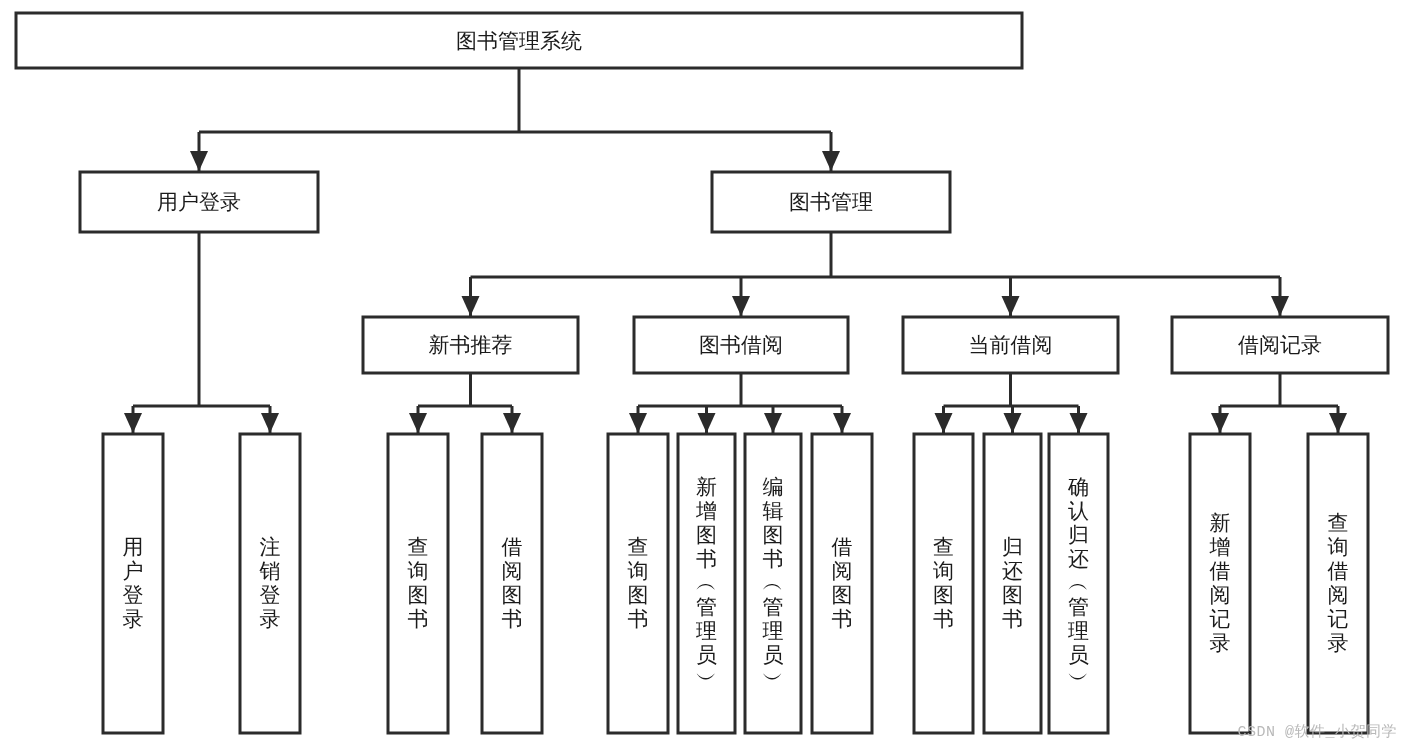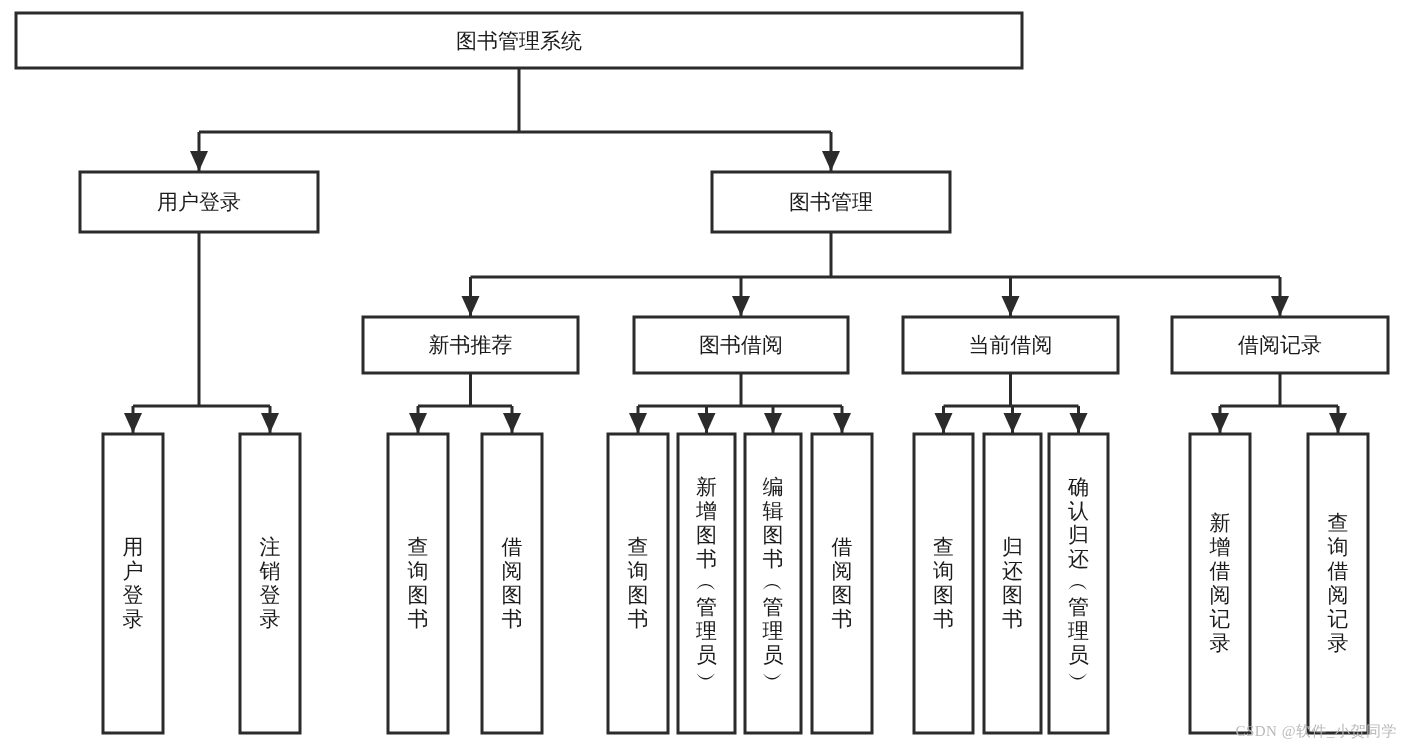--- a/index.html
+++ b/index.html
@@ -50,21 +50,21 @@
   .node-label-v {
     font-family: "DejaVu Sans", "Liberation Sans", sans-serif;
     font-size: 21px;
     fill: #1b1b1b;
     text-anchor: middle;
   }
   .watermark {
     position: absolute;
     right: 8px;
     bottom: 6px;
-    font-family: Liberation Serif, serif;
+    font-family: Liberation Mono, monospace;
     font-size: 15px;
     color: #b9b9b9;
     white-space: nowrap;
     letter-spacing: 0.5px;
   }
 </style>
 </head>
 <body>
 
 <div id="diagram-root">

